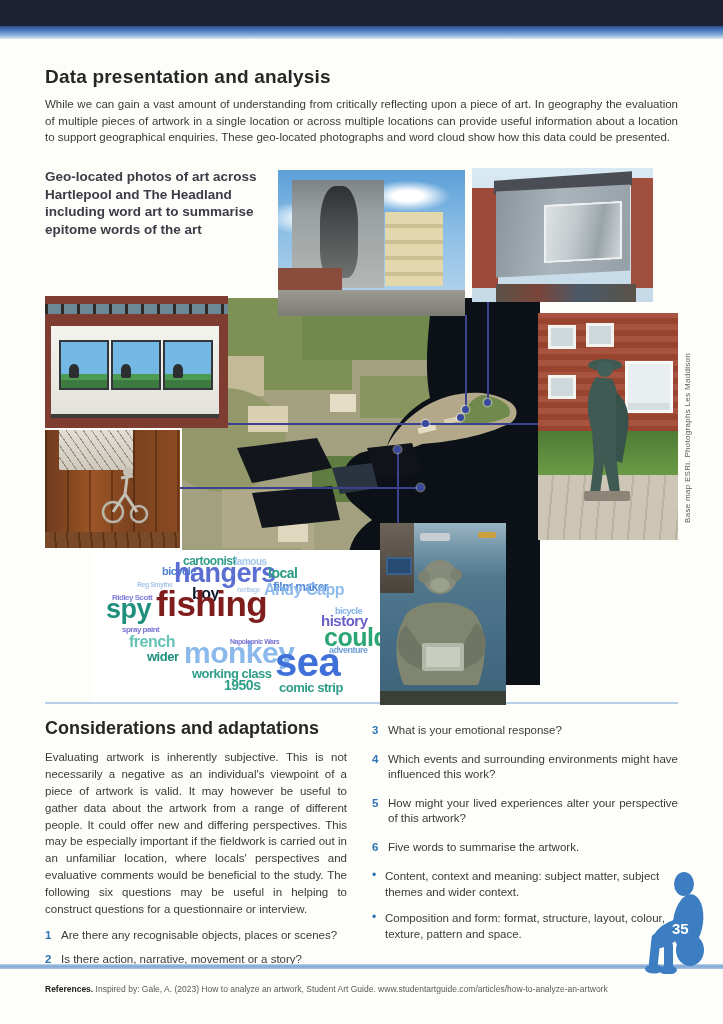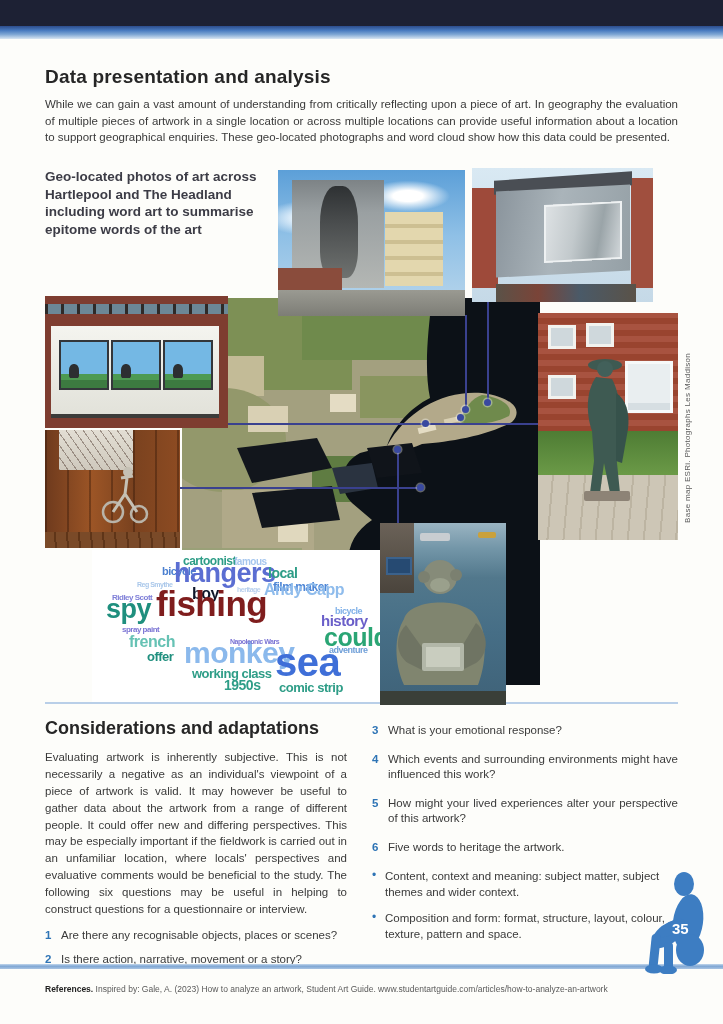--- a/index.html
+++ b/index.html
@@ -239,21 +239,21 @@
         <span class="wc-w" style="left: 100px; top: 36px; font-size: 16px; color: #0f172a;">boy</span>
         <span class="wc-w" style="left: 172px; top: 32px; font-size: 16px; color: rgb(143, 188, 236);">Andy Capp</span>
         <span class="wc-w" style="left: 20px; top: 44px; font-size: 8px; color: rgb(127, 127, 216);">Ridley Scott</span>
         <span class="wc-w" style="left: 14px; top: 46px; font-size: 27px; color: rgb(31, 143, 126);">spy</span>
         <span class="wc-w" style="left: 64px; top: 36px; font-size: 35px; color: #7f1d1d;">fishing</span>
         <span class="wc-w" style="left: 243px; top: 57px; font-size: 9px; color: rgb(127, 176, 232);">bicycle</span>
         <span class="wc-w" style="left: 229px; top: 63px; font-size: 15px; color: rgb(106, 95, 201);">history</span>
         <span class="wc-w" style="left: 232px; top: 75px; font-size: 25px; color: rgb(42, 165, 116);">could</span>
         <span class="wc-w" style="left: 30px; top: 76px; font-size: 8px; color: rgb(123, 116, 212);">spray paint</span>
         <span class="wc-w" style="left: 37px; top: 84px; font-size: 16px; color: rgb(102, 194, 180);">french</span>
-        <span class="wc-w" style="left: 55px; top: 100px; font-size: 13px; color: rgb(31, 143, 126);">offer</span>
+        <span class="wc-w" style="left: 55px; top: 100px; font-size: 13px; color: rgb(31, 143, 126);">wider</span>
         <span class="wc-w" style="left: 92px; top: 88px; font-size: 30px; color: rgb(139, 185, 236);">monkey</span>
         <span class="wc-w" style="left: 138px; top: 88px; font-size: 7px; color: rgb(123, 116, 212);">Napoleonic Wars</span>
         <span class="wc-w" style="left: 237px; top: 96px; font-size: 9px; color: rgb(111, 159, 216);">adventure</span>
         <span class="wc-w" style="left: 183px; top: 92px; font-size: 40px; color: rgb(63, 111, 216);">sea</span>
         <span class="wc-w" style="left: 100px; top: 117px; font-size: 13px; color: rgb(46, 157, 135);">working class</span>
         <span class="wc-w" style="left: 132px; top: 128px; font-size: 14px; color: rgb(46, 157, 135);">1950s</span>
         <span class="wc-w" style="left: 187px; top: 131px; font-size: 13px; color: rgb(46, 157, 135);">comic strip</span>
       </div>
 
     <div class="ph photoM">
@@ -304,21 +304,21 @@
           <div class="q-item">
             <span class="q-num">4</span>
             <span class="q-text">Which events and surrounding environments might have influenced this work?</span>
           </div>
           <div class="q-item">
             <span class="q-num">5</span>
             <span class="q-text">How might your lived experiences alter your perspective of this artwork?</span>
           </div>
           <div class="q-item">
             <span class="q-num">6</span>
-            <span class="q-text">Five words to heritage the artwork.</span>
+            <span class="q-text">Five words to summarise the artwork.</span>
           </div>
         </div>
       <div id="fw-list">
           <div class="b-item">
             <span class="b-dot">•</span>
             <span>Content, context and meaning: subject matter, subject themes and wider context.</span>
           </div>
           <div class="b-item">
             <span class="b-dot">•</span>
             <span>Composition and form: format, structure, layout, colour, texture, pattern and space.</span>

